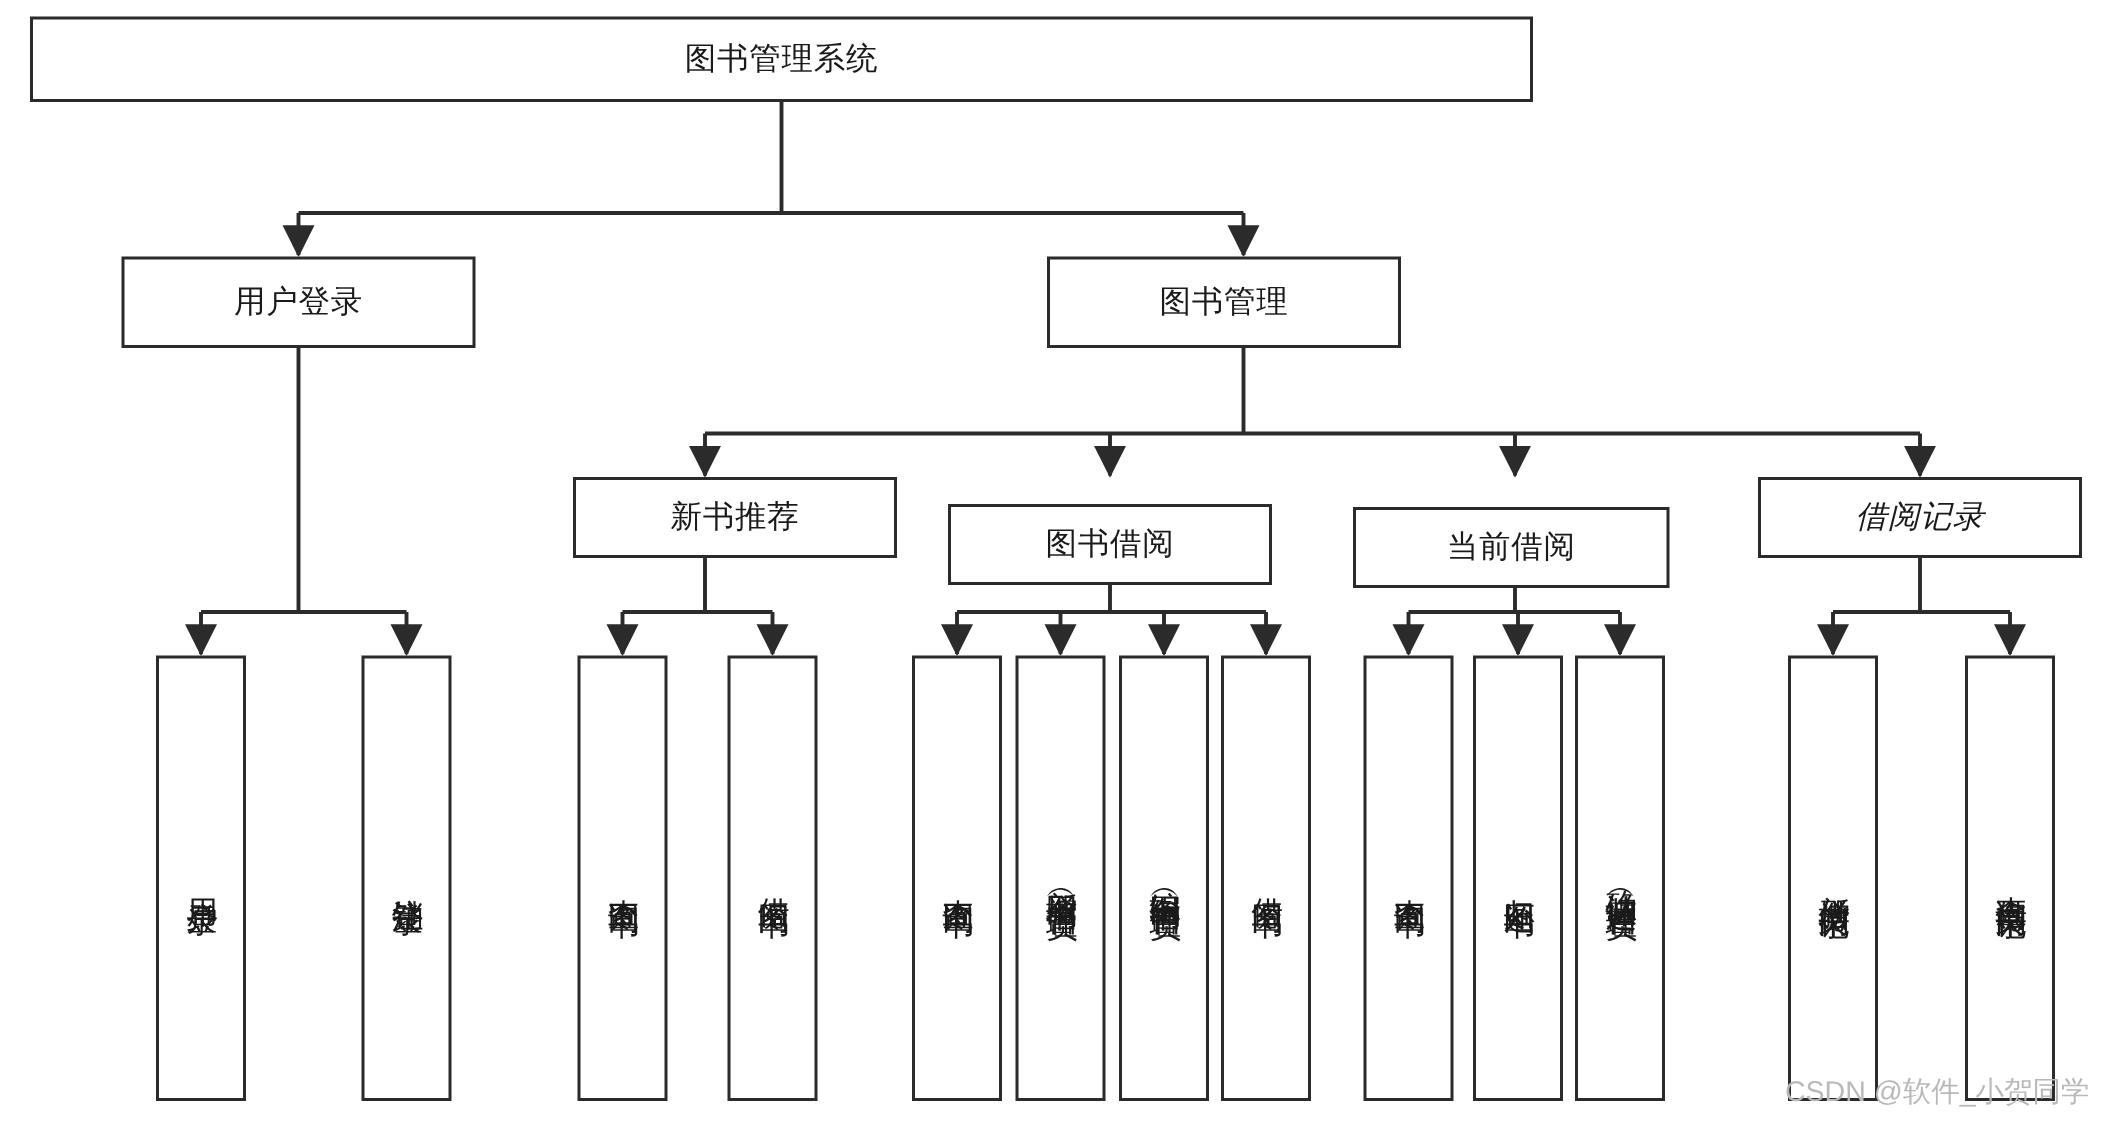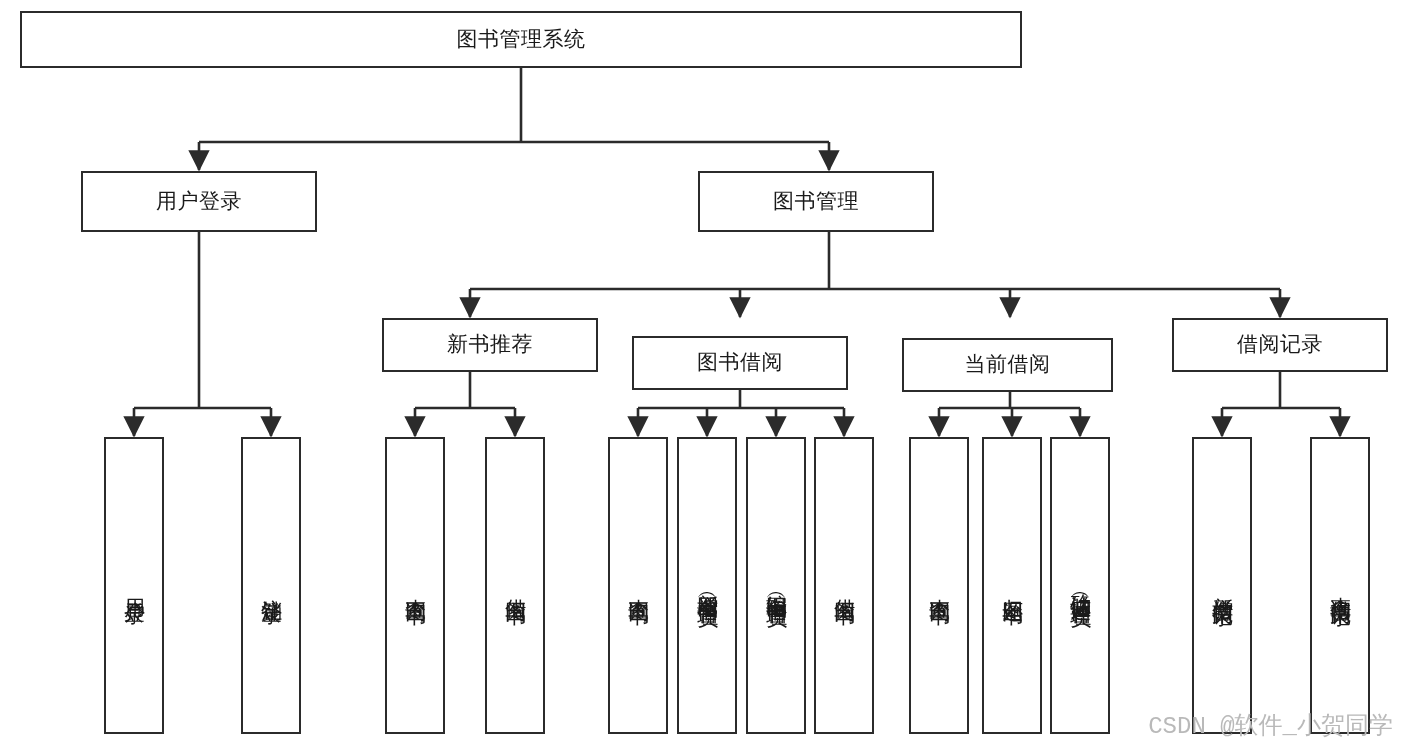--- a/index.html
+++ b/index.html
@@ -53,24 +53,24 @@
     text-orientation: upright;
     font-size: 21px;
     line-height: 1.22;
     letter-spacing: 2px;
     white-space: nowrap;
   }
   #watermark {
     position: absolute;
     right: 12px;
     bottom: 6px;
-    font-size: 24px;
+    font-size: 19px;
     color: #b9b9b9;
     white-space: nowrap;
-    font-family: Liberation Mono, monospace;
+    font-family: Liberation Sans, sans-serif;
   }
 </style>
 </head>
 <body>
 
 <div id="canvas">
 
   <svg id="edges" viewBox="0 0 1405 747" xmlns="http://www.w3.org/2000/svg">
     <defs>
       <marker id="arrowhead" markerWidth="9" markerHeight="9" refX="7.6" refY="4.5" orient="auto" markerUnits="strokeWidth">
@@ -126,21 +126,21 @@
       </div>
       <div class="node horizontal" style="left: 362px; top: 318px; width: 216px; height: 54px; margin-left: 20px;">
         <span class="node-label">新书推荐</span>
       </div>
       <div class="node horizontal" style="left: 632px; top: 318px; width: 216px; height: 54px; margin-top: 18px;">
         <span class="node-label">图书借阅</span>
       </div>
       <div class="node horizontal" style="left: 902px; top: 338px; width: 211px; height: 54px;">
         <span class="node-label">当前借阅</span>
       </div>
-      <div class="node horizontal" style="left: 1172px; top: 318px; width: 216px; height: 54px;">
+      <div class="node horizontal" style="left: 1172px; top: 318px; width: 216px; height: 54px; font-style: italic;">
         <span class="node-label">借阅记录</span>
       </div>
       <div class="node vertical" style="left: 104px; top: 437px; width: 60px; height: 297px;">
         <span class="node-label">用户登录</span>
       </div>
       <div class="node vertical" style="left: 241px; top: 437px; width: 60px; height: 297px;">
         <span class="node-label">注销登录</span>
       </div>
       <div class="node vertical" style="left: 385px; top: 437px; width: 60px; height: 297px;">
         <span class="node-label">查询图书</span>

